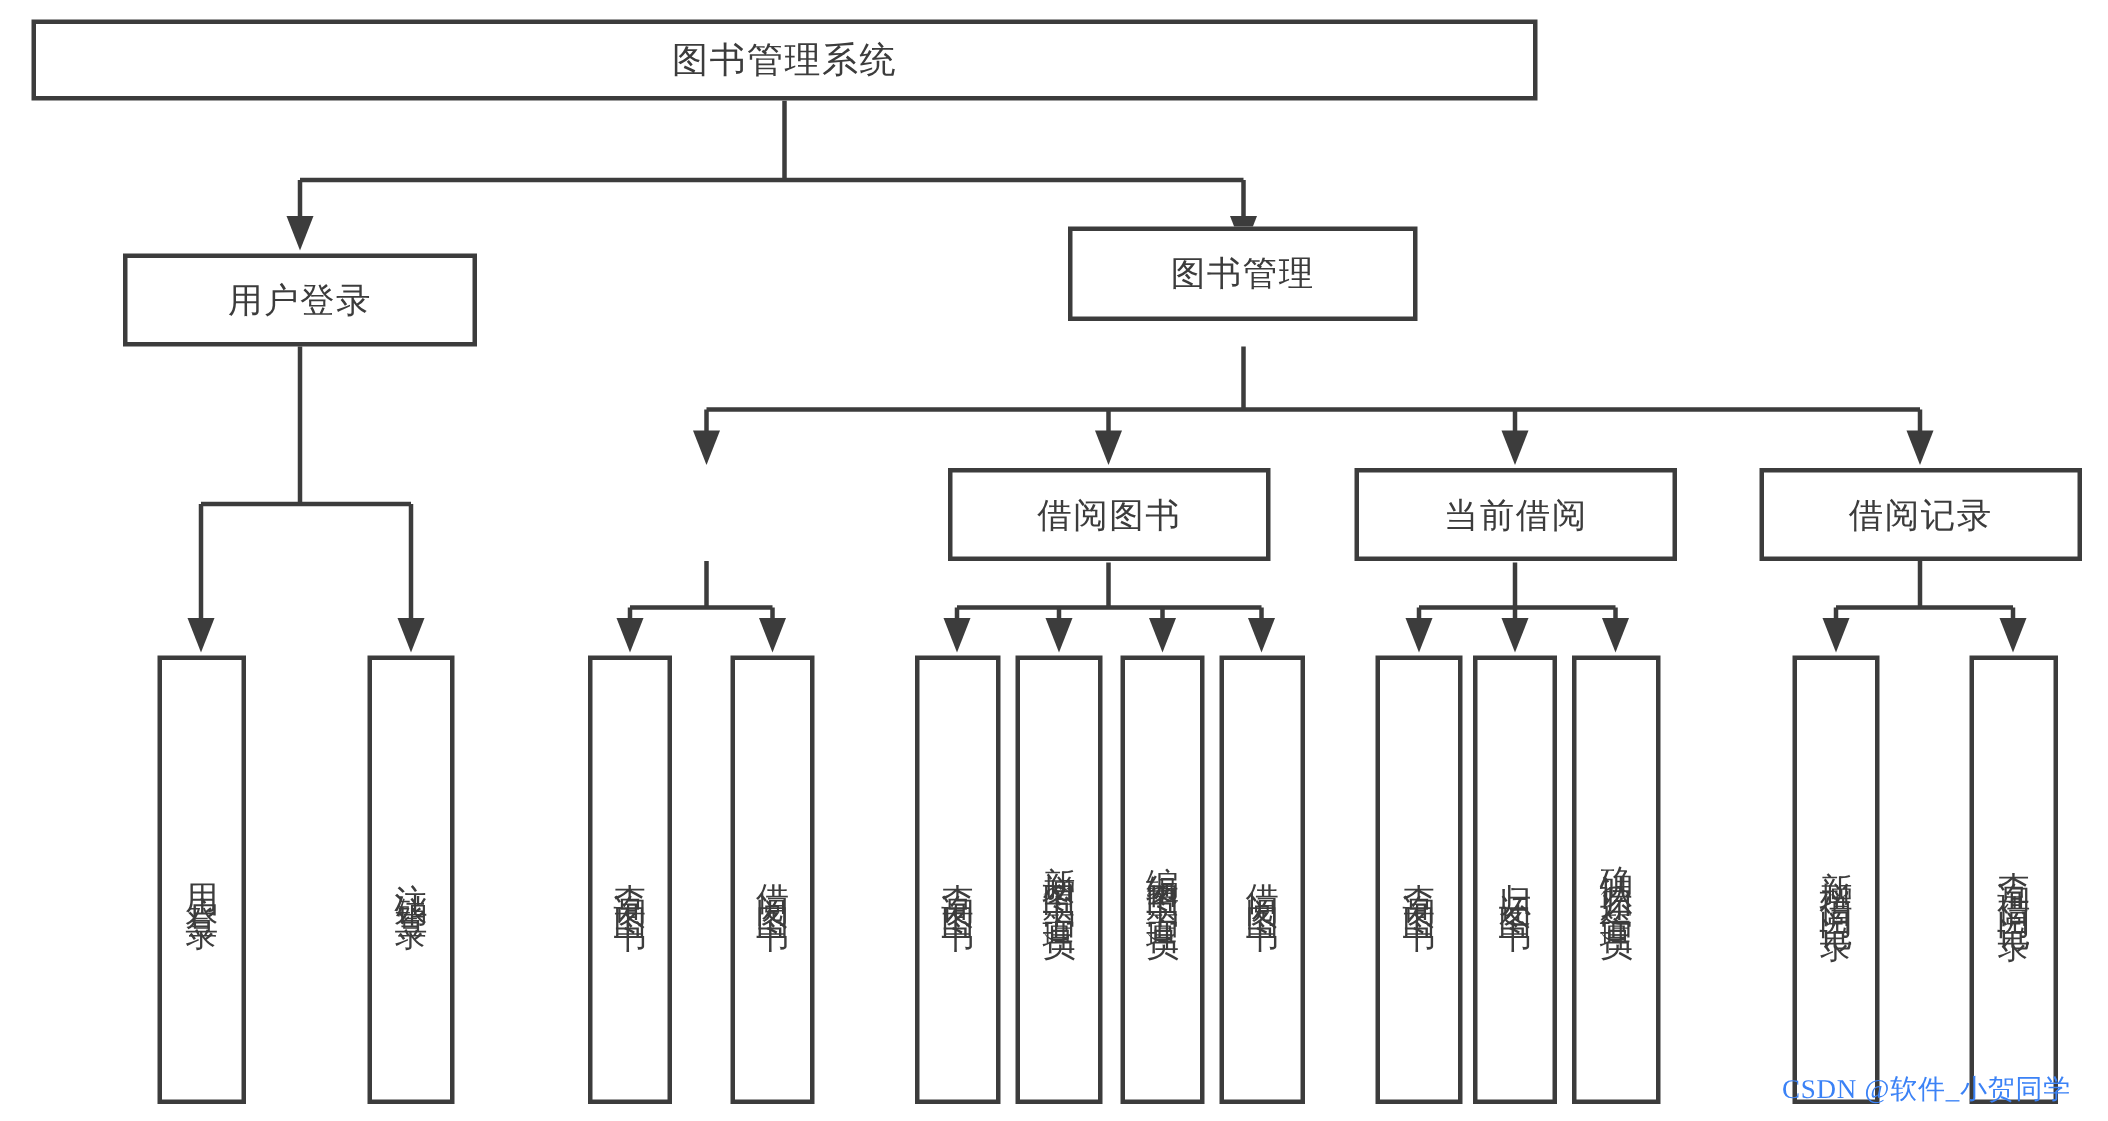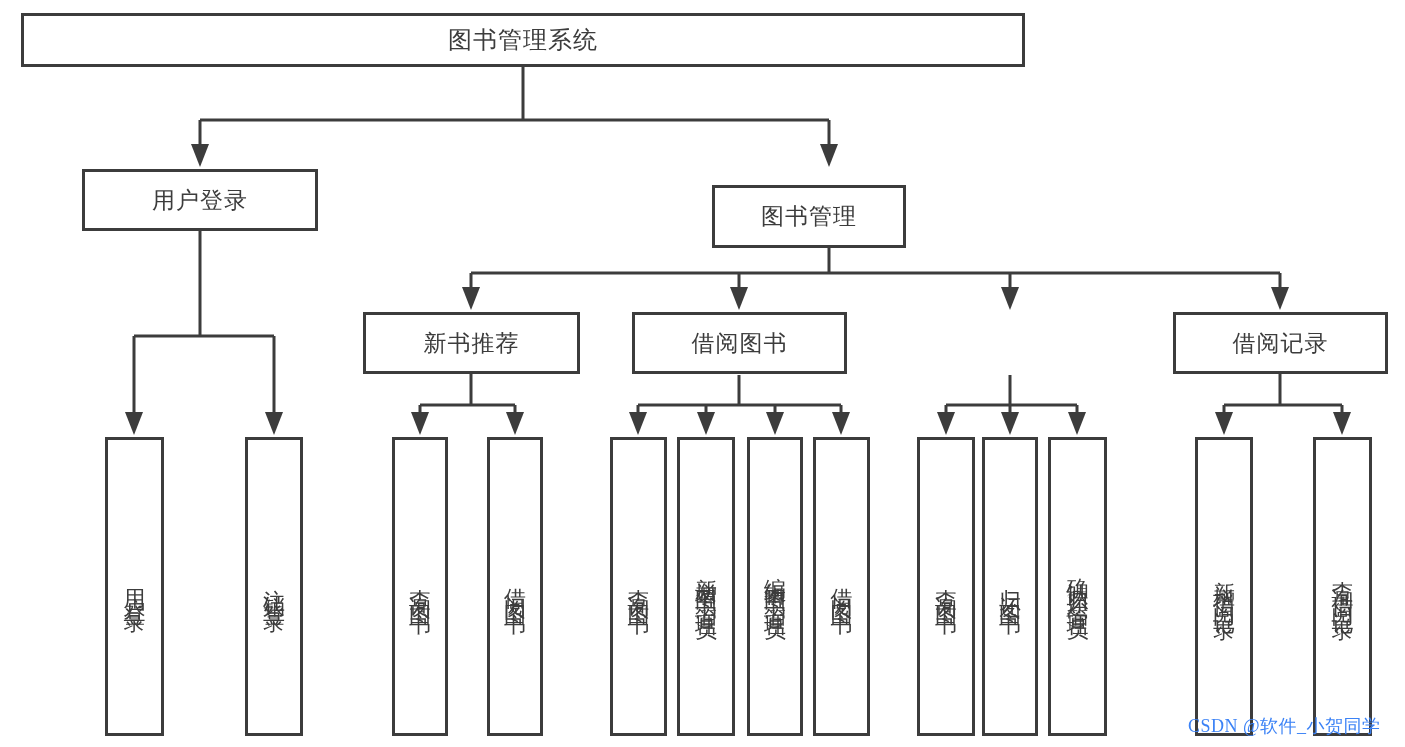--- a/index.html
+++ b/index.html
@@ -86,24 +86,24 @@
       <polygon points="1001,412 1019,412 1010,435"></polygon>
       <polygon points="1068,412 1086,412 1077,435"></polygon>
       <polygon points="1215,412 1233,412 1224,435"></polygon>
       <polygon points="1333,412 1351,412 1342,435"></polygon>
     </g>
   </svg>
 
   <div class="node" style="left:21px; top:13px; width:1004px; height:54px; font-size:24px;">图书管理系统</div>
 
   <div class="node" style="left:82px; top:169px; width:236px; height:62px;">用户登录</div>
-  <div class="node" style="left:712px; top:185px; width:194px; height:63px;">图书管理</div>
+  <div class="node" style="left:712px; top:151px; width:233px; height:63px;">图书管理</div>
 
-  <div class="node" style="left:363px; top:312px; width:217px; height:62px;">新书推荐</div>
   <div class="node" style="left:632px; top:312px; width:215px; height:62px;">借阅图书</div>
+  <div class="node" style="left:903px; top:312px; width:215px; height:62px;">当前借阅</div>
   <div class="node" style="left:1173px; top:312px; width:215px; height:62px;">借阅记录</div>
 
   <div class="vnode" style="left:105px; top:437px; width:59px; height:299px;">用户登录</div>
   <div class="vnode" style="left:245px; top:437px; width:58px; height:299px;">注销登录</div>
 
   <div class="vnode" style="left:392px; top:437px; width:56px; height:299px;">查询图书</div>
   <div class="vnode" style="left:487px; top:437px; width:56px; height:299px;">借阅图书</div>
 
   <div class="vnode" style="left:610px; top:437px; width:57px; height:299px;">查询图书</div>
   <div class="vnode long" style="left:677px; top:437px; width:58px; height:299px;">新增图书（管理员）</div>

